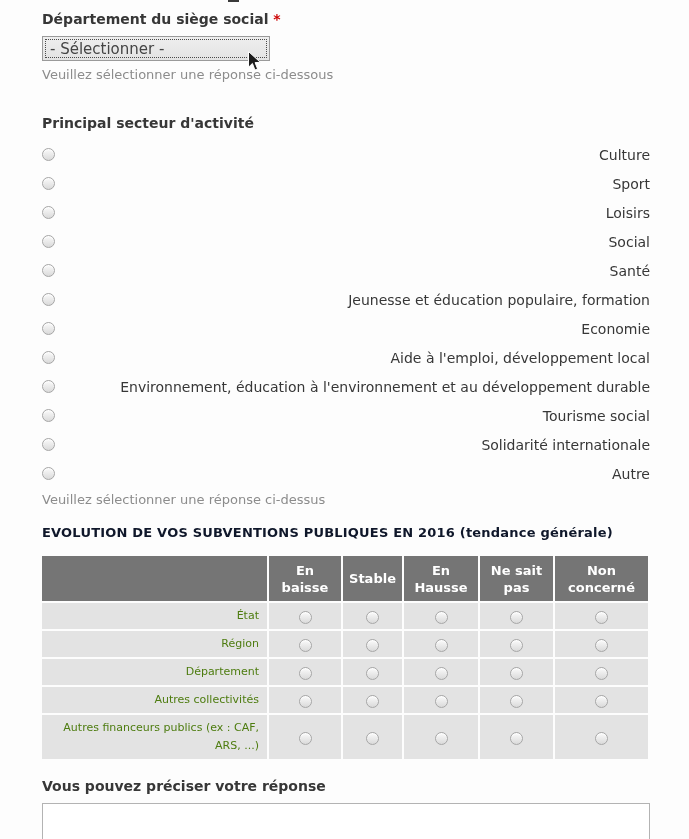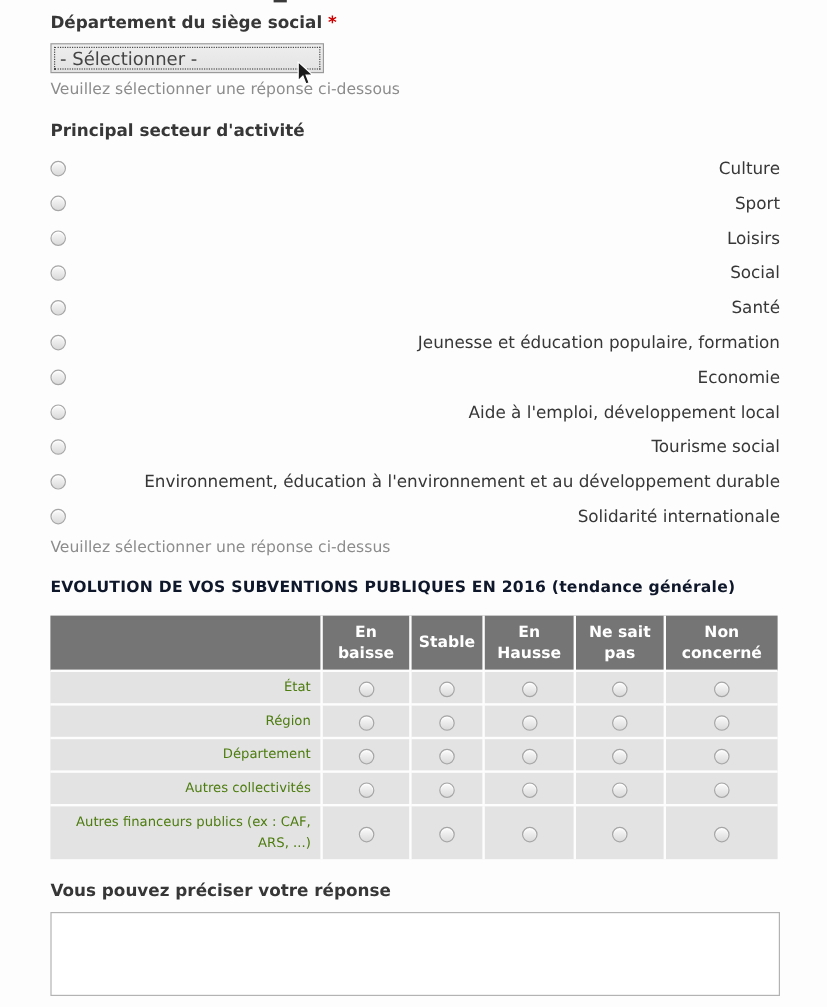--- a/index.html
+++ b/index.html
@@ -34,21 +34,21 @@
   .select-box::after {
     content: ""; position: absolute; left: 2px; right: 2px; top: 2px; bottom: 2px;
     border: 1px dotted #4a4a4a; pointer-events: none;
   }
   .select-text { font-size: 15px; color: #444; line-height: 18px; }
 
   .helper {
     margin-top: 6px; font-size: 13px; color: #8c8c8c; line-height: 16px;
   }
 
-  .q2-label { margin-top: 18px; }
+  .q2-label { margin-top: 32px; }
 
   .radio-list { margin-top: 12px; }
   .radio-item {
     display: flex; align-items: center; height: 21px; margin-bottom: 8px;
     cursor: default;
     justify-content: space-between;
   }
   .radio {
     width: 13px; height: 13px; border-radius: 50%;
     border: 1px solid #a6a6a6;
@@ -150,29 +150,33 @@
     <div class="radio-item">
       <span class="radio"></span>
       <label>Economie</label>
     </div>
     <div class="radio-item">
       <span class="radio"></span>
       <label>Aide à l'emploi, développement local</label>
     </div>
     <div class="radio-item">
       <span class="radio"></span>
+      <label>Environnement, éducation à l'environnement et au développement durable</label>
+    </div>
+    <div class="radio-item">
+      <span class="radio"></span>
       <label>Tourisme social</label>
     </div>
     <div class="radio-item">
       <span class="radio"></span>
-      <label>Environnement, éducation à l'environnement et au développement durable</label>
-    </div>
-    <div class="radio-item">
-      <span class="radio"></span>
       <label>Solidarité internationale</label>
+    </div>
+    <div class="radio-item">
+      <span class="radio"></span>
+      <label>Autre</label>
     </div>
   </div>
 
   <div class="helper helper-above">Veuillez sélectionner une réponse ci-dessus</div>
 
   <div class="table-title">EVOLUTION DE VOS SUBVENTIONS PUBLIQUES EN 2016 (tendance générale)</div>
 
   <table class="matrix">
     <colgroup>
       <col style="width:226px">

